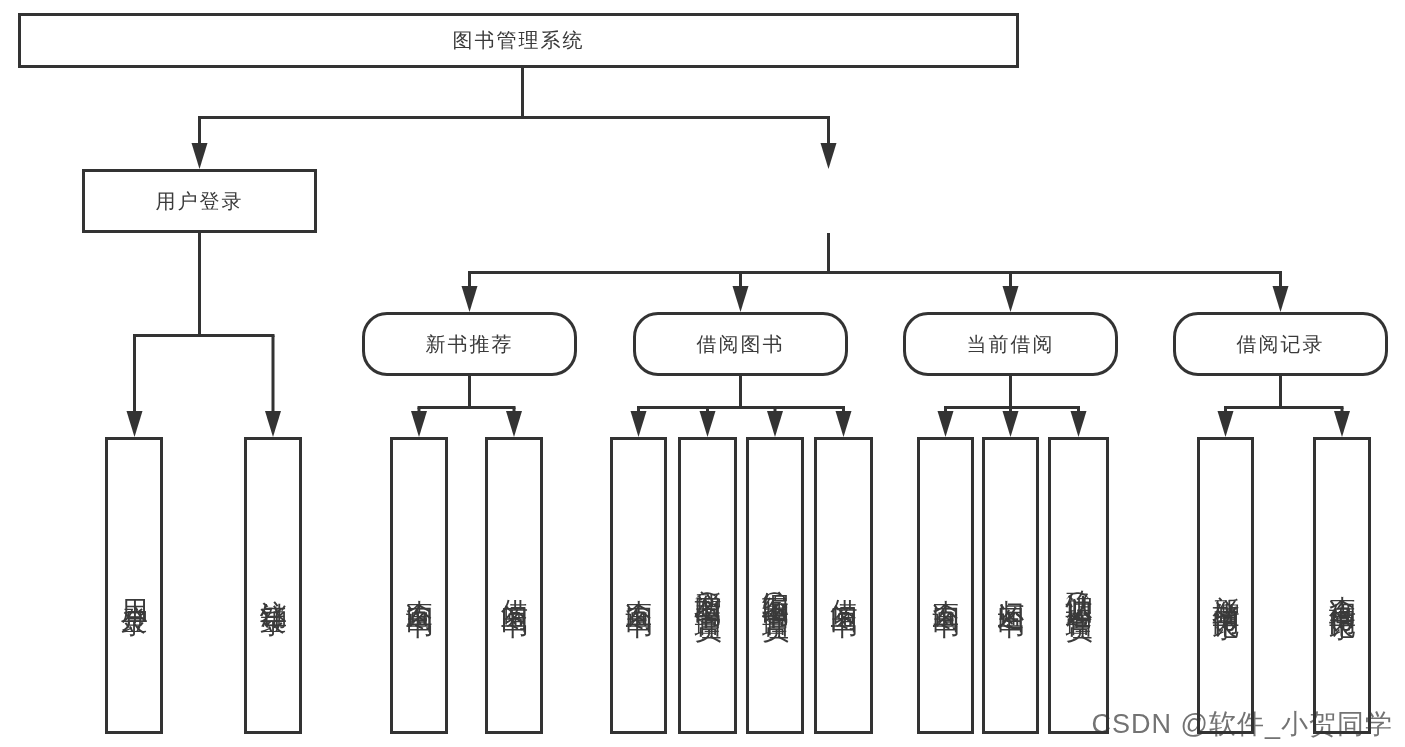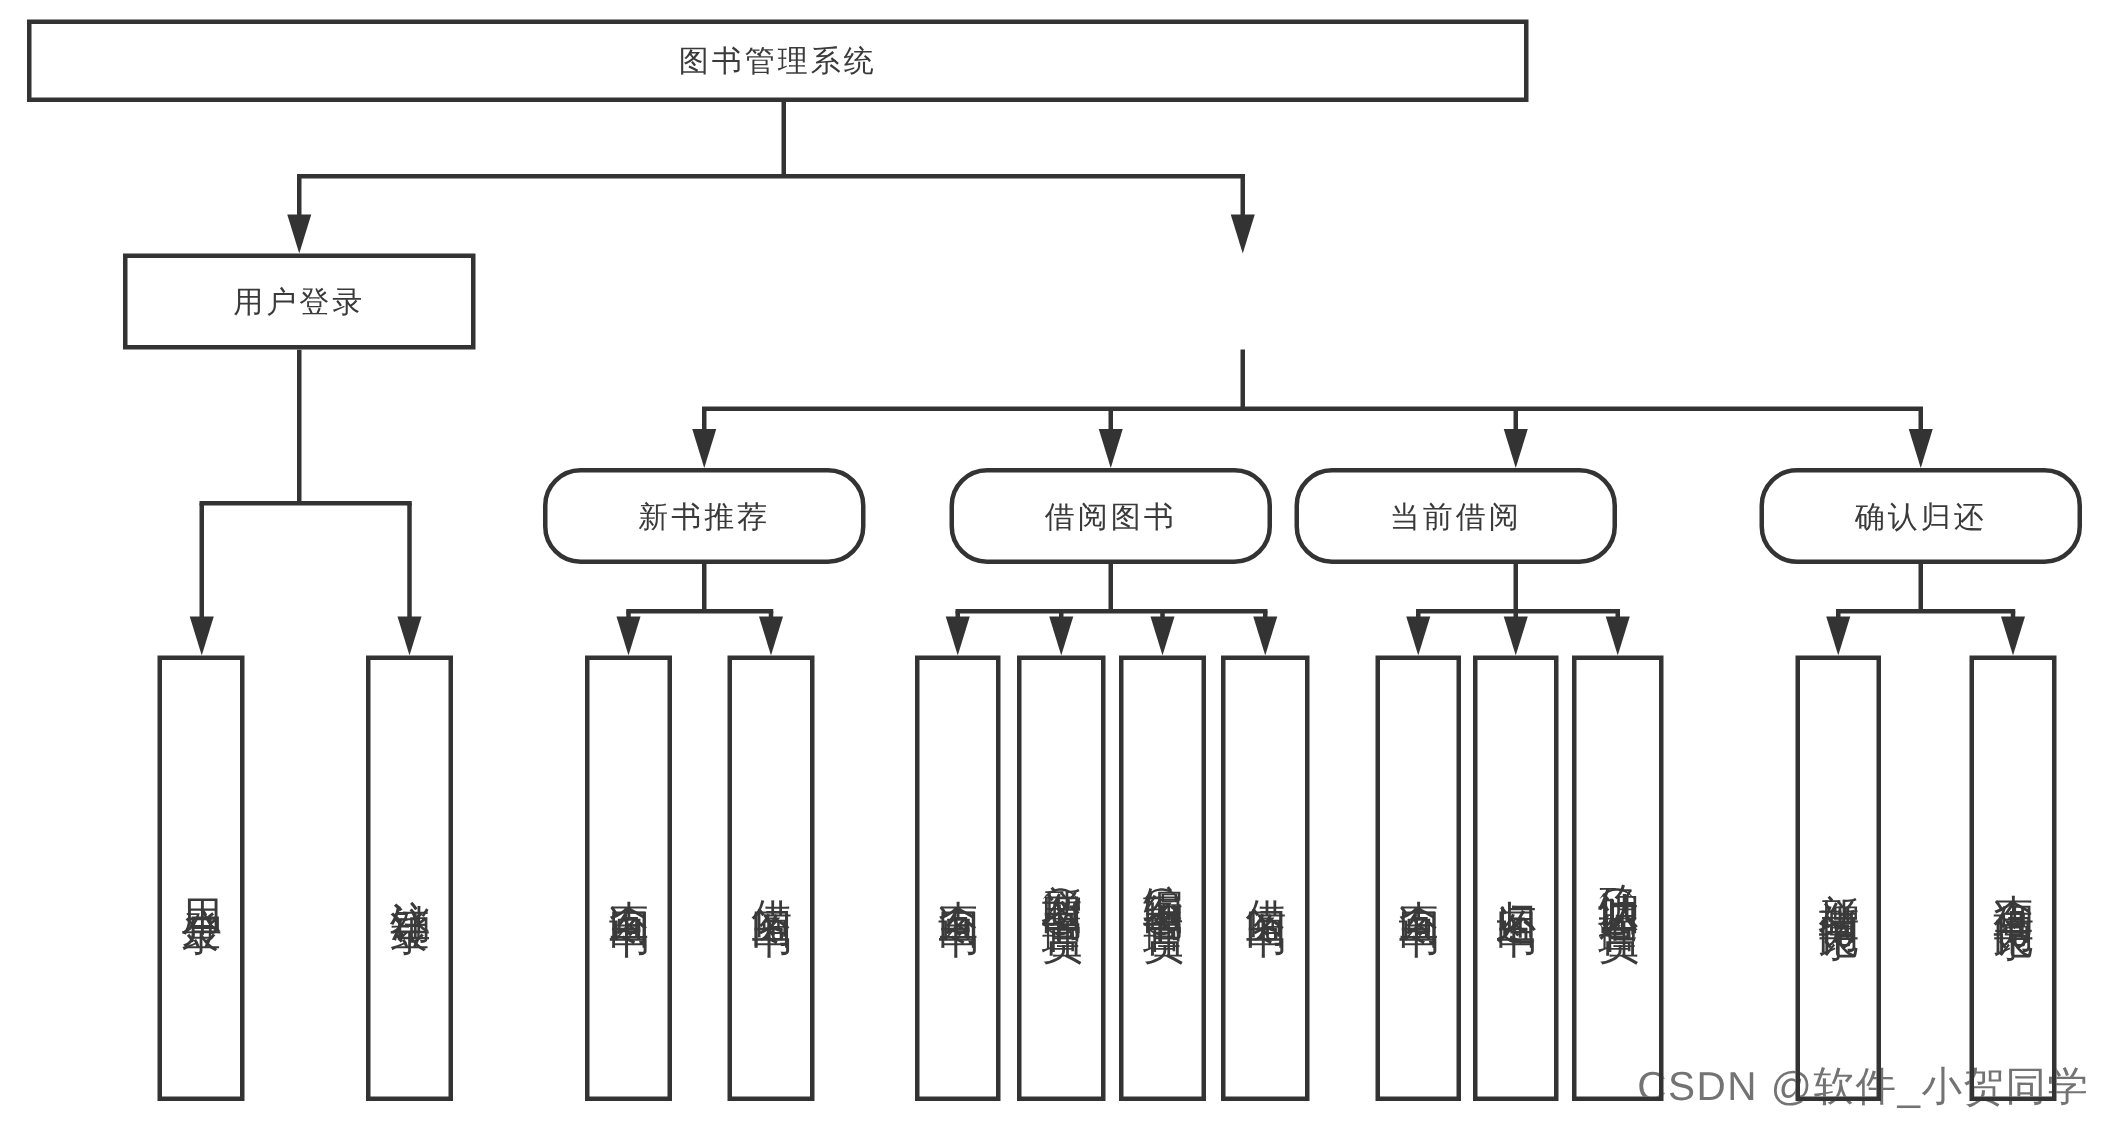--- a/index.html
+++ b/index.html
@@ -152,22 +152,22 @@
       <polygon points="1334,411 1350,411 1342,437" stroke="none"></polygon>
     </g>
   </svg>
 
   <div class="node hbox root">图书管理系统</div>
 
   <div class="node hbox l2" style="left:82px;width:235px;">用户登录</div>
 
   <div class="node hbox l3" style="left:362px;">新书推荐</div>
   <div class="node hbox l3" style="left:633px;">借阅图书</div>
-  <div class="node hbox l3" style="left:863px;">当前借阅</div>
-  <div class="node hbox l3" style="left:1173px;">确认归还</div>
+  <div class="node hbox l3" style="left:903px;">当前借阅</div>
+  <div class="node hbox l3" style="left:1173px;">借阅记录</div>
 
   <div class="node vbox" style="left:105px;">
     <span>用户登录</span>
   </div>
   <div class="node vbox" style="left:244px;">
     <span>注销登录</span>
   </div>
 
   <div class="node vbox" style="left:390px;">
     <span>查询图书</span>

